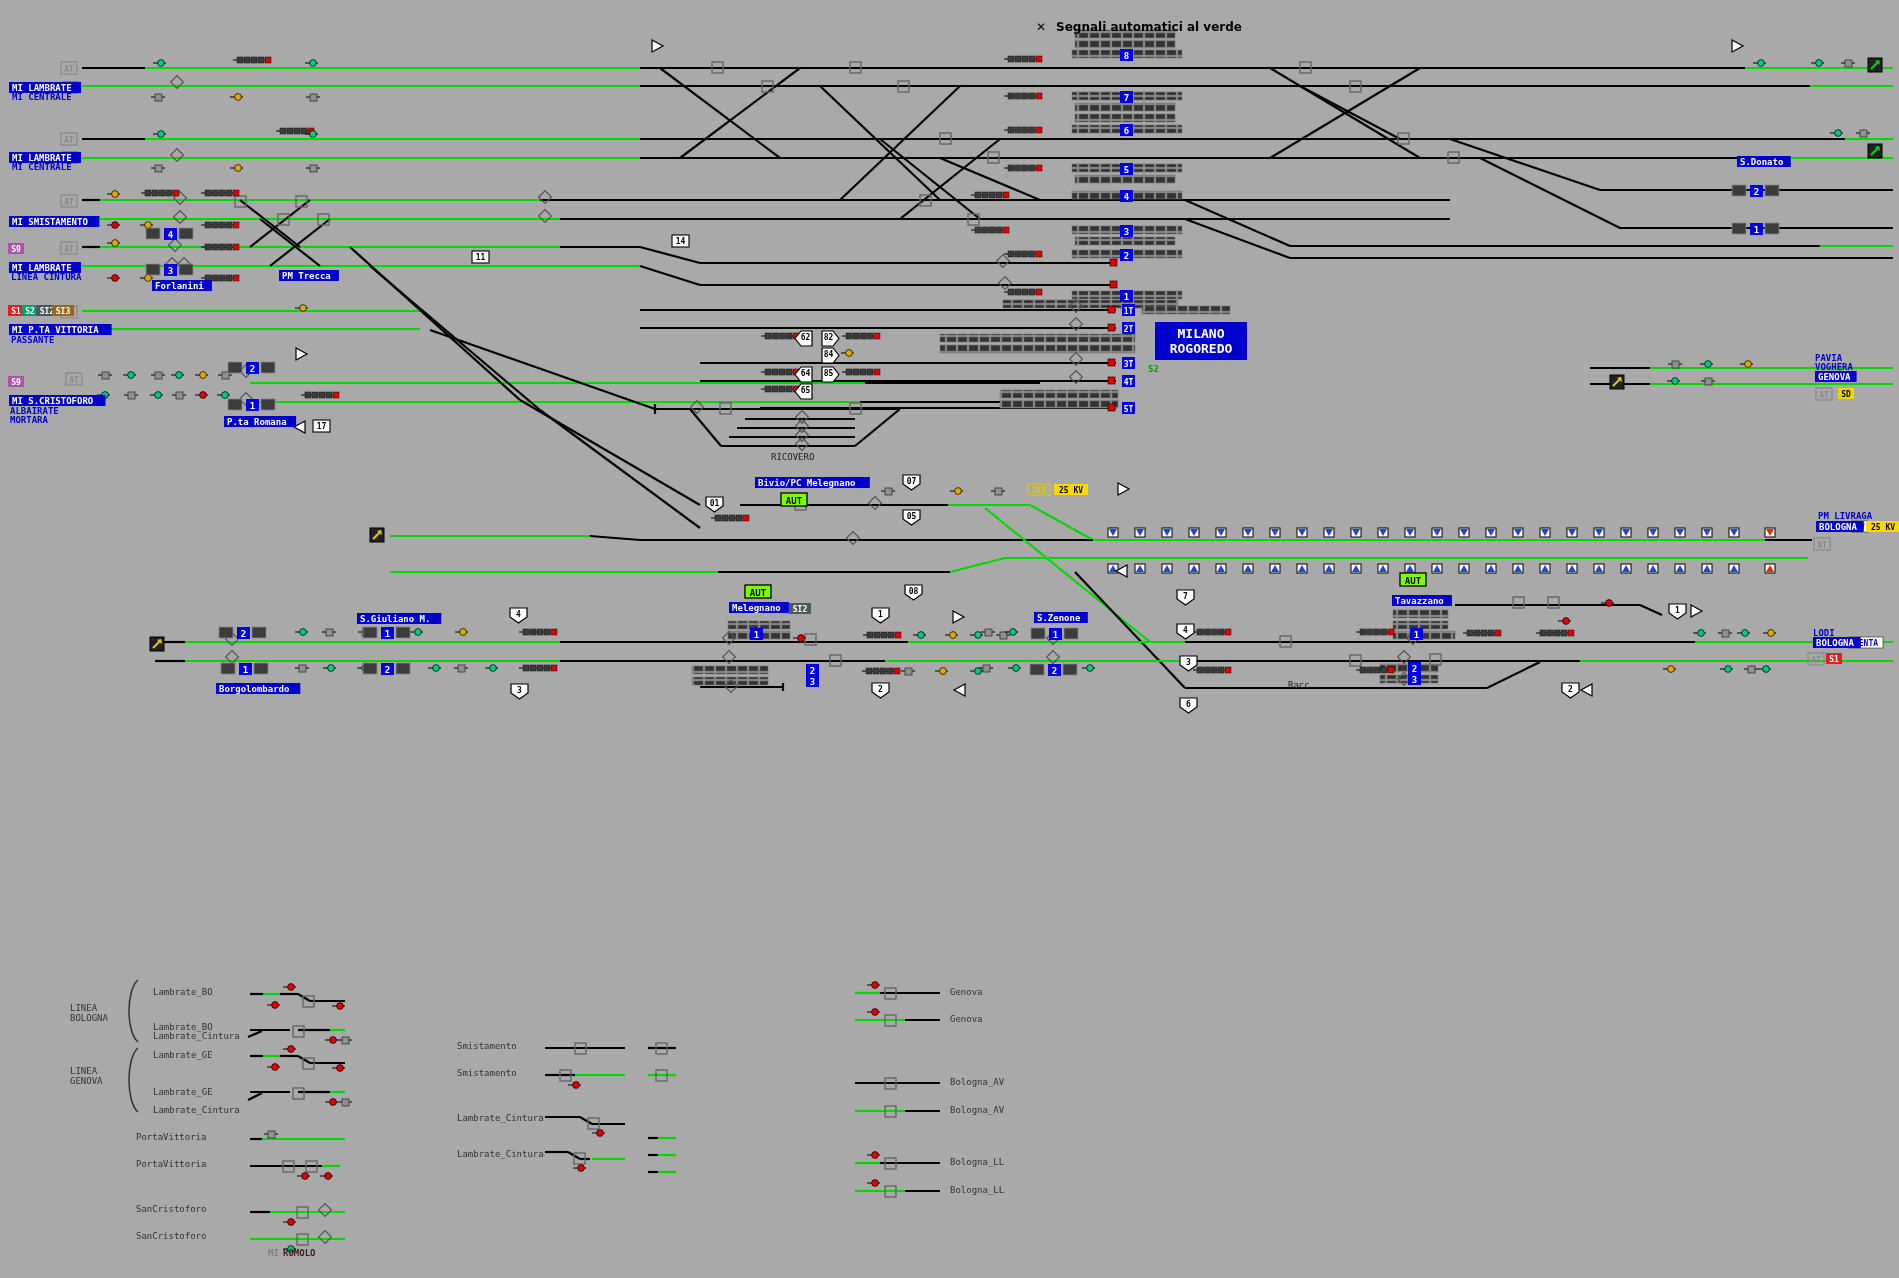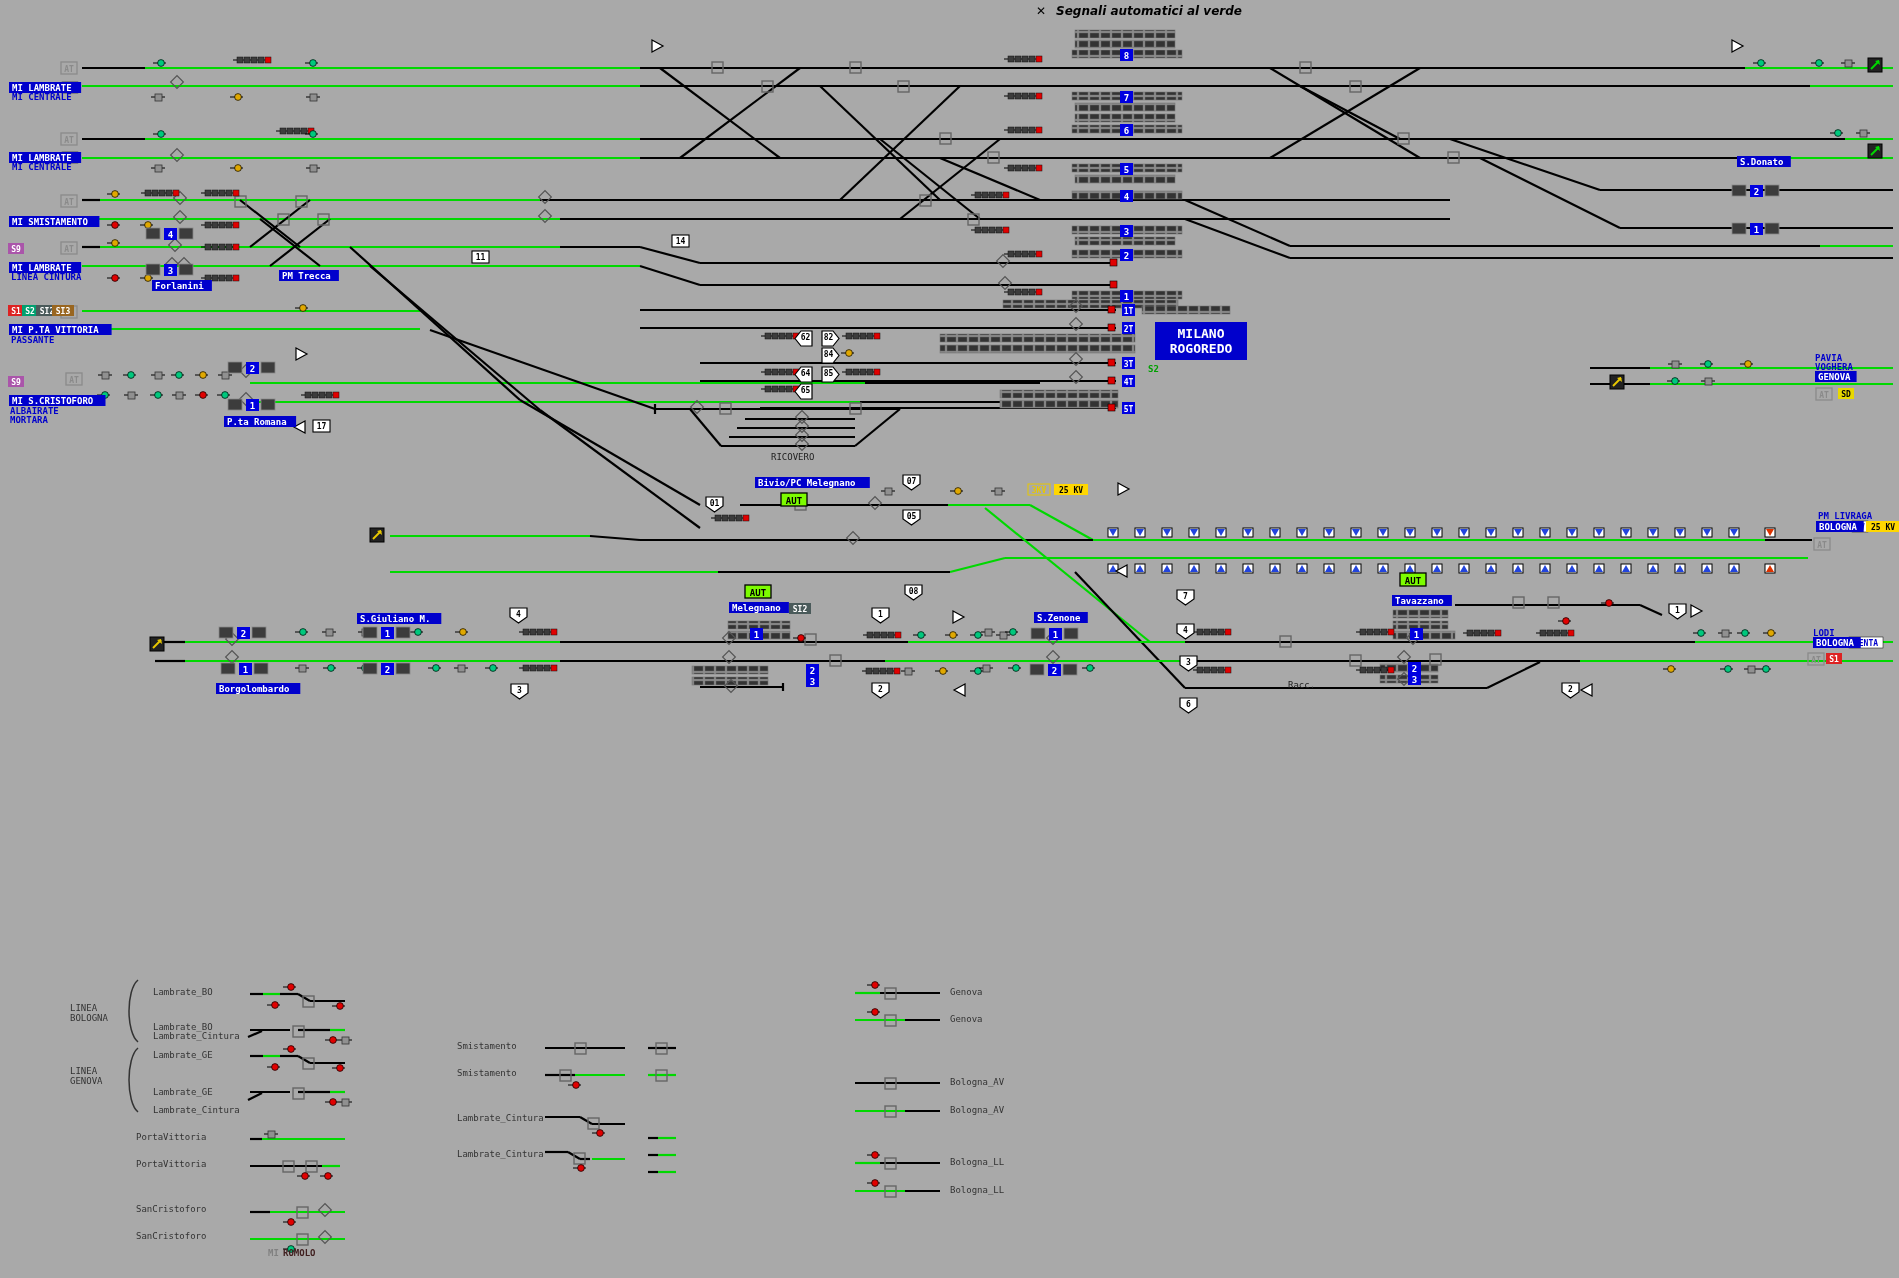--- a/index.html
+++ b/index.html
@@ -1,19 +1,19 @@
 <!DOCTYPE html>
 <html><head>
 <meta charset="utf-8">
 <style>
   html,body{margin:0;padding:0;background:#A9A9A9;width:1899px;height:1278px;overflow:hidden;
     font-family:"DejaVu Sans Mono","Liberation Mono",monospace;}
   #stage{position:relative;width:1899px;height:1278px;background:#A9A9A9;}
-  #header{position:absolute;left:1036px;top:4px;font-size:12px;color:#000;
-    font-family:"DejaVu Sans","Liberation Sans",sans-serif;font-weight:bold;font-style:italic;}
+  #header{position:absolute;left:1036px;top:20px;font-size:12px;color:#000;
+    font-family:"DejaVu Sans","Liberation Sans",sans-serif;font-weight:bold;}
   #header .x{font-weight:bold;margin-right:10px;}
   svg{position:absolute;left:0;top:0;}
   text{font-family:"DejaVu Sans Mono","Liberation Mono",monospace;}
 </style>
 </head>
 <body>
 
 <div id="stage">
   <svg id="diagram" width="1899" height="1278">
     <defs>

